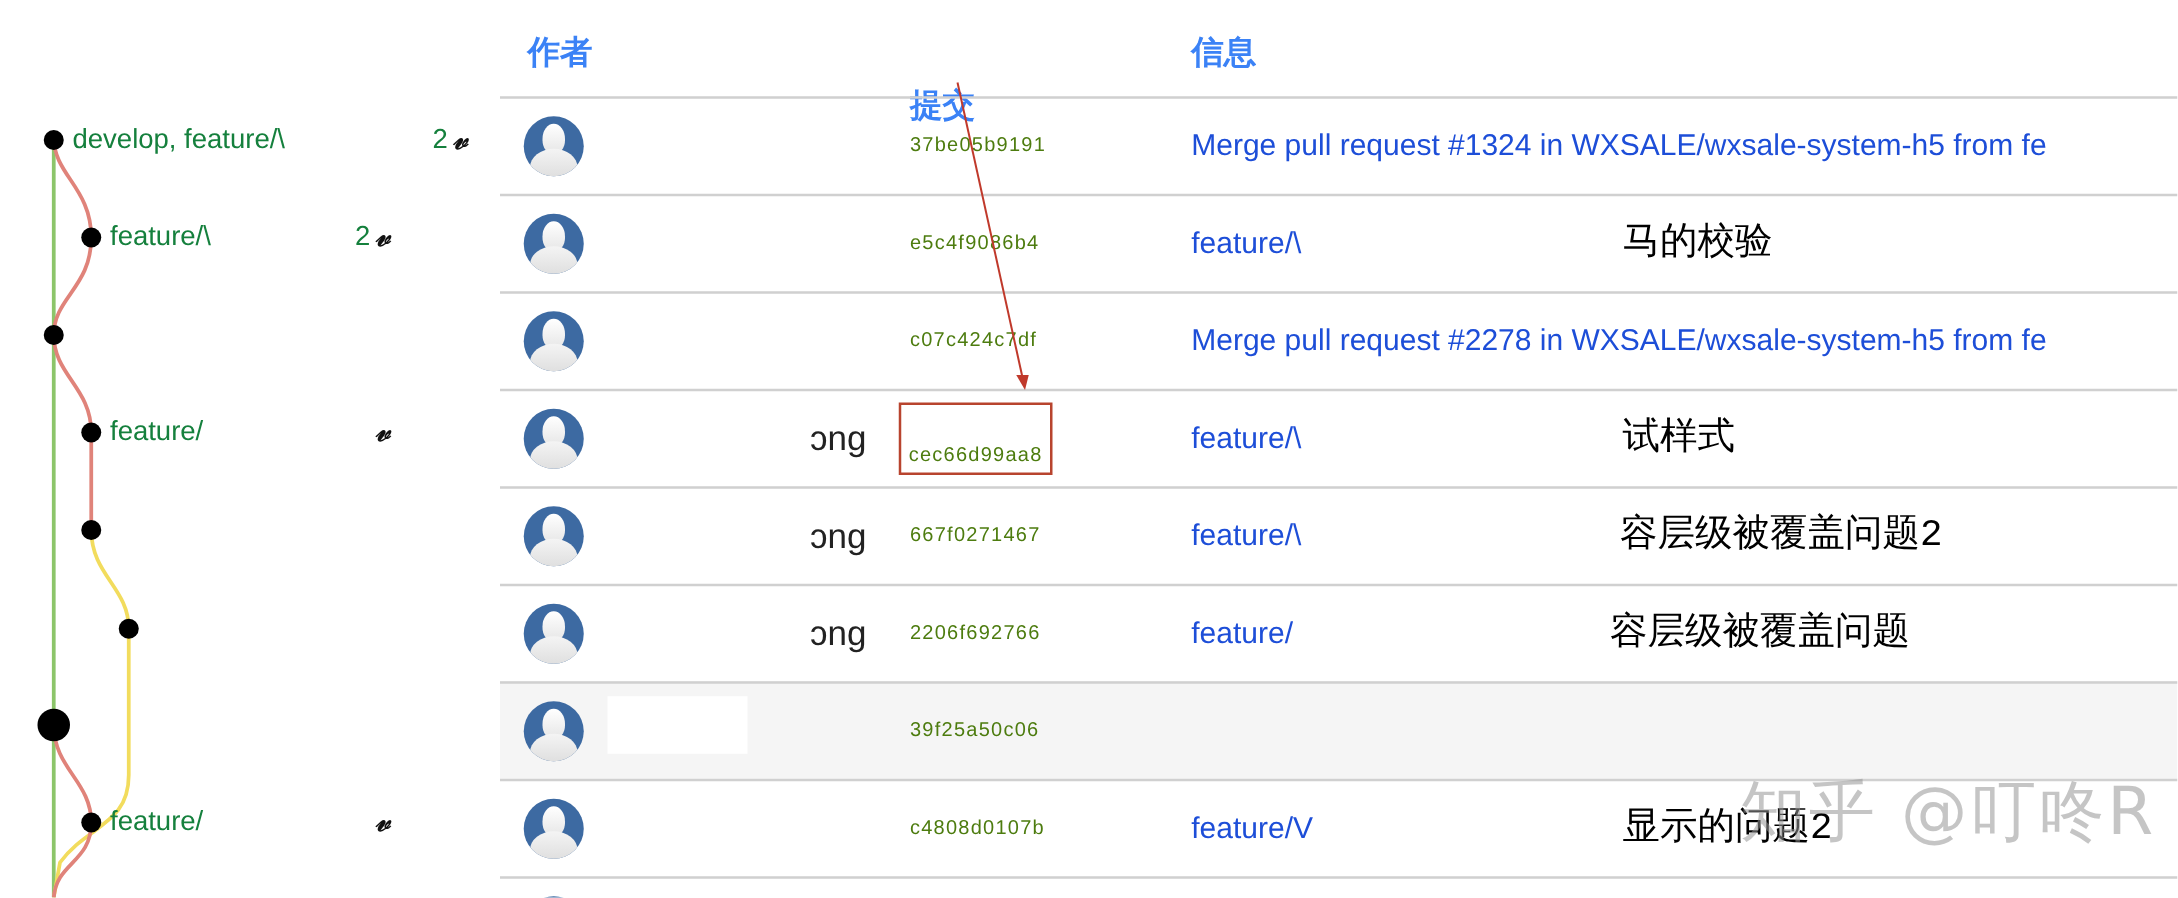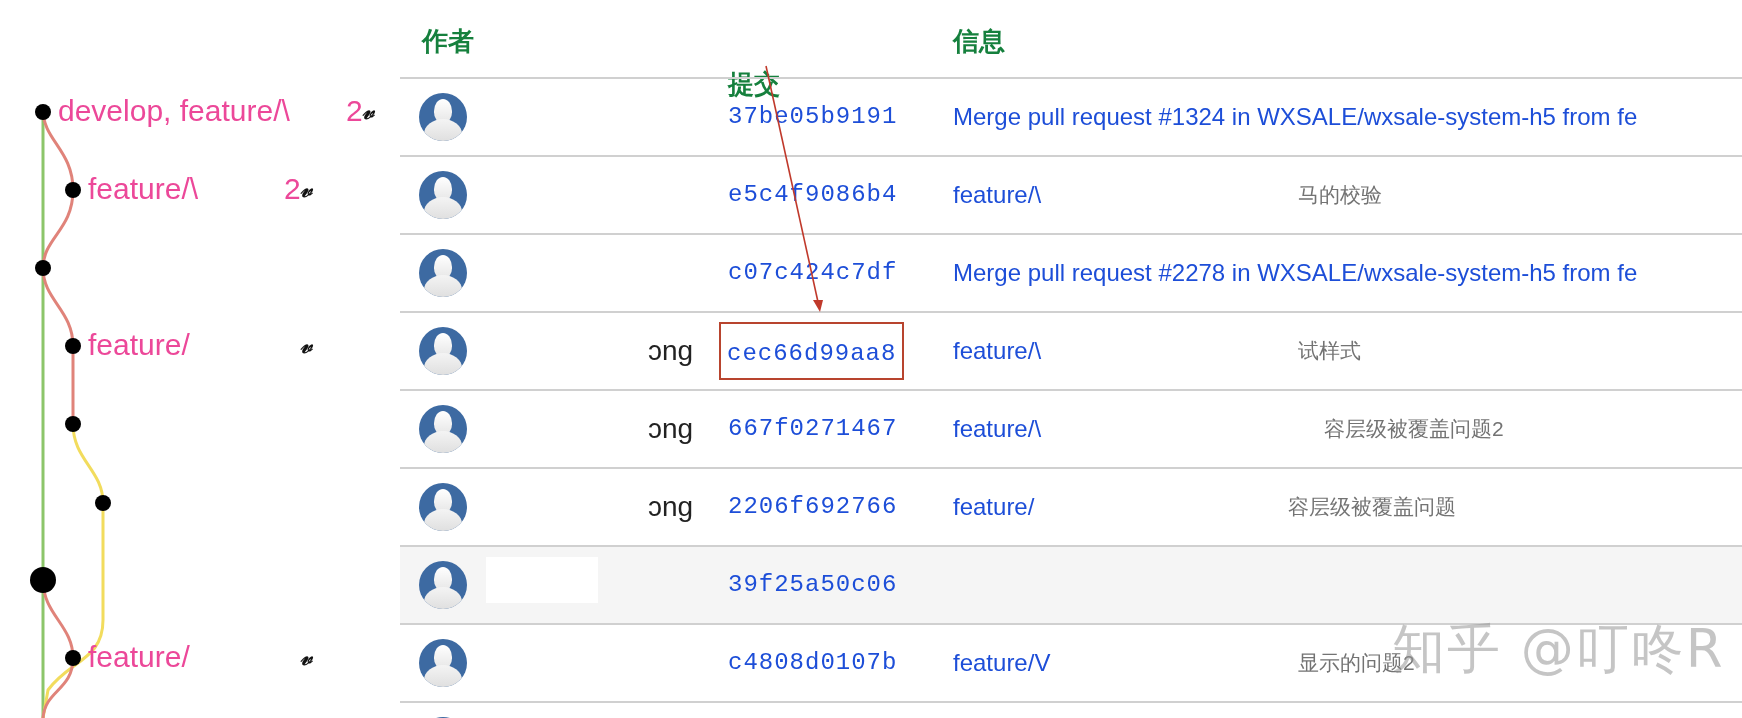--- a/index.html
+++ b/index.html
@@ -1,39 +1,39 @@
 <!DOCTYPE html>
 <html><head>
 <meta charset="utf-8">
 <style>
   * { box-sizing: border-box; margin: 0; padding: 0; }
   html, body { width: 1742px; height: 718px; overflow: hidden; background: #ffffff; }
   body { position: relative; font-family: "Liberation Sans", sans-serif; }
 
   .graph { position: absolute; left: 0; top: 0; width: 400px; height: 718px; }
   .graph svg { position: absolute; left: 0; top: 0; }
-  .ref-label { position: absolute; font-size: 30px; color: #ec4899; white-space: nowrap; line-height: 24px; }
+  .ref-label { position: absolute; font-size: 22px; color: #15803d; white-space: nowrap; line-height: 24px; }
   .tag-icon { position: absolute; font-family: "DejaVu Serif", serif; font-style: italic; font-weight: bold; font-size: 24px; color: #111; line-height: 24px; }
 
   .table { position: absolute; left: 400px; top: 0; width: 1342px; height: 718px; }
   .thead { position: absolute; left: 0; top: 0; width: 100%; height: 78px; }
-  .th { position: absolute; top: 26px; font-size: 26px; font-weight: bold; color: #15803d; line-height: 30px; }
+  .th { position: absolute; top: 26px; font-size: 26px; font-weight: bold; color: #3b82f6; line-height: 30px; }
   .rows { position: absolute; left: 0; top: 77px; width: 100%; }
   .row { position: relative; height: 78px; border-top: 2px solid #d0d0d0; }
   .row.hl { background: #f5f5f5; }
   .avatar { position: absolute; left: 19px; top: 14px; width: 48px; height: 48px; border-radius: 50%;
             background: #3d6aa2; overflow: hidden; }
   .avatar .head { position: absolute; left: 15px; top: 6px; width: 18px; height: 24px; border-radius: 50% 50% 45% 45%; background: linear-gradient(#ffffff, #e6e6e6); }
   .avatar .body { position: absolute; left: 5px; top: 26px; width: 38px; height: 30px; border-radius: 50% 50% 0 0; background: linear-gradient(#f4f4f4, #d8d8d8); }
   .author { position: absolute; left: 248px; top: 24px; font-size: 28px; color: #222; line-height: 28px; }
   .redact-box { position: absolute; left: 86px; top: 10px; width: 112px; height: 46px; background: #ffffff; }
-  .hash { position: absolute; left: 328px; top: 24px; font-family: Liberation Mono, monospace; font-size: 24px; color: #1d4ed8; line-height: 28px; letter-spacing: 1px; }
-  .hash.boxed { outline: 2px solid #b8442e; outline-offset: 0; padding: 5px 6px; left: 321px; top: 11px; line-height: 50px; height: 54px; }
+  .hash { position: absolute; left: 328px; top: 24px; font-family: Liberation Sans, sans-serif; font-size: 16px; color: #4d7c0f; line-height: 28px; letter-spacing: 1px; }
+  .hash.boxed { outline: 2px solid #b8442e; outline-offset: 0; padding: 16px 6px; left: 321px; top: 11px; line-height: 50px; height: 54px; }
   .msg { position: absolute; left: 553px; top: 24px; font-size: 24px; color: #1d4ed8; line-height: 28px; white-space: nowrap; }
-  .msg-tail { position: absolute; top: 24px; font-size: 21px; color: #737373; line-height: 28px; white-space: nowrap; }
+  .msg-tail { position: absolute; top: 24px; font-size: 30px; color: #000000; line-height: 28px; white-space: nowrap; font-family: Liberation Mono, monospace; }
 
   .arrow { position: absolute; left: 0; top: 0; pointer-events: none; }
   .watermark { position: absolute; left: 1392px; top: 614px; font-size: 53px; color: rgba(150,150,150,0.55); letter-spacing: 2px; font-family: "DejaVu Sans", sans-serif; white-space: nowrap; }
 </style>
 </head>
 <body>
 
 <div class="graph">
   <svg width="400" height="718">
 
@@ -119,21 +119,21 @@
       <span class="msg-tail" style="left:898px;">试样式</span>
     </div>
     <div class="row">
       <div class="avatar">
           <div class="head"></div>
           <div class="body"></div>
         </div>
       <span class="author">ɔng</span>
       <span class="hash">667f0271467</span>
       <span class="msg">feature/\</span>
-      <span class="msg-tail" style="left:924px;">容层级被覆盖问题2</span>
+      <span class="msg-tail" style="left:896px;">容层级被覆盖问题2</span>
     </div>
     <div class="row">
       <div class="avatar">
           <div class="head"></div>
           <div class="body"></div>
         </div>
       <span class="author">ɔng</span>
       <span class="hash">2206f692766</span>
       <span class="msg">feature/</span>
       <span class="msg-tail" style="left:888px;">容层级被覆盖问题</span>

